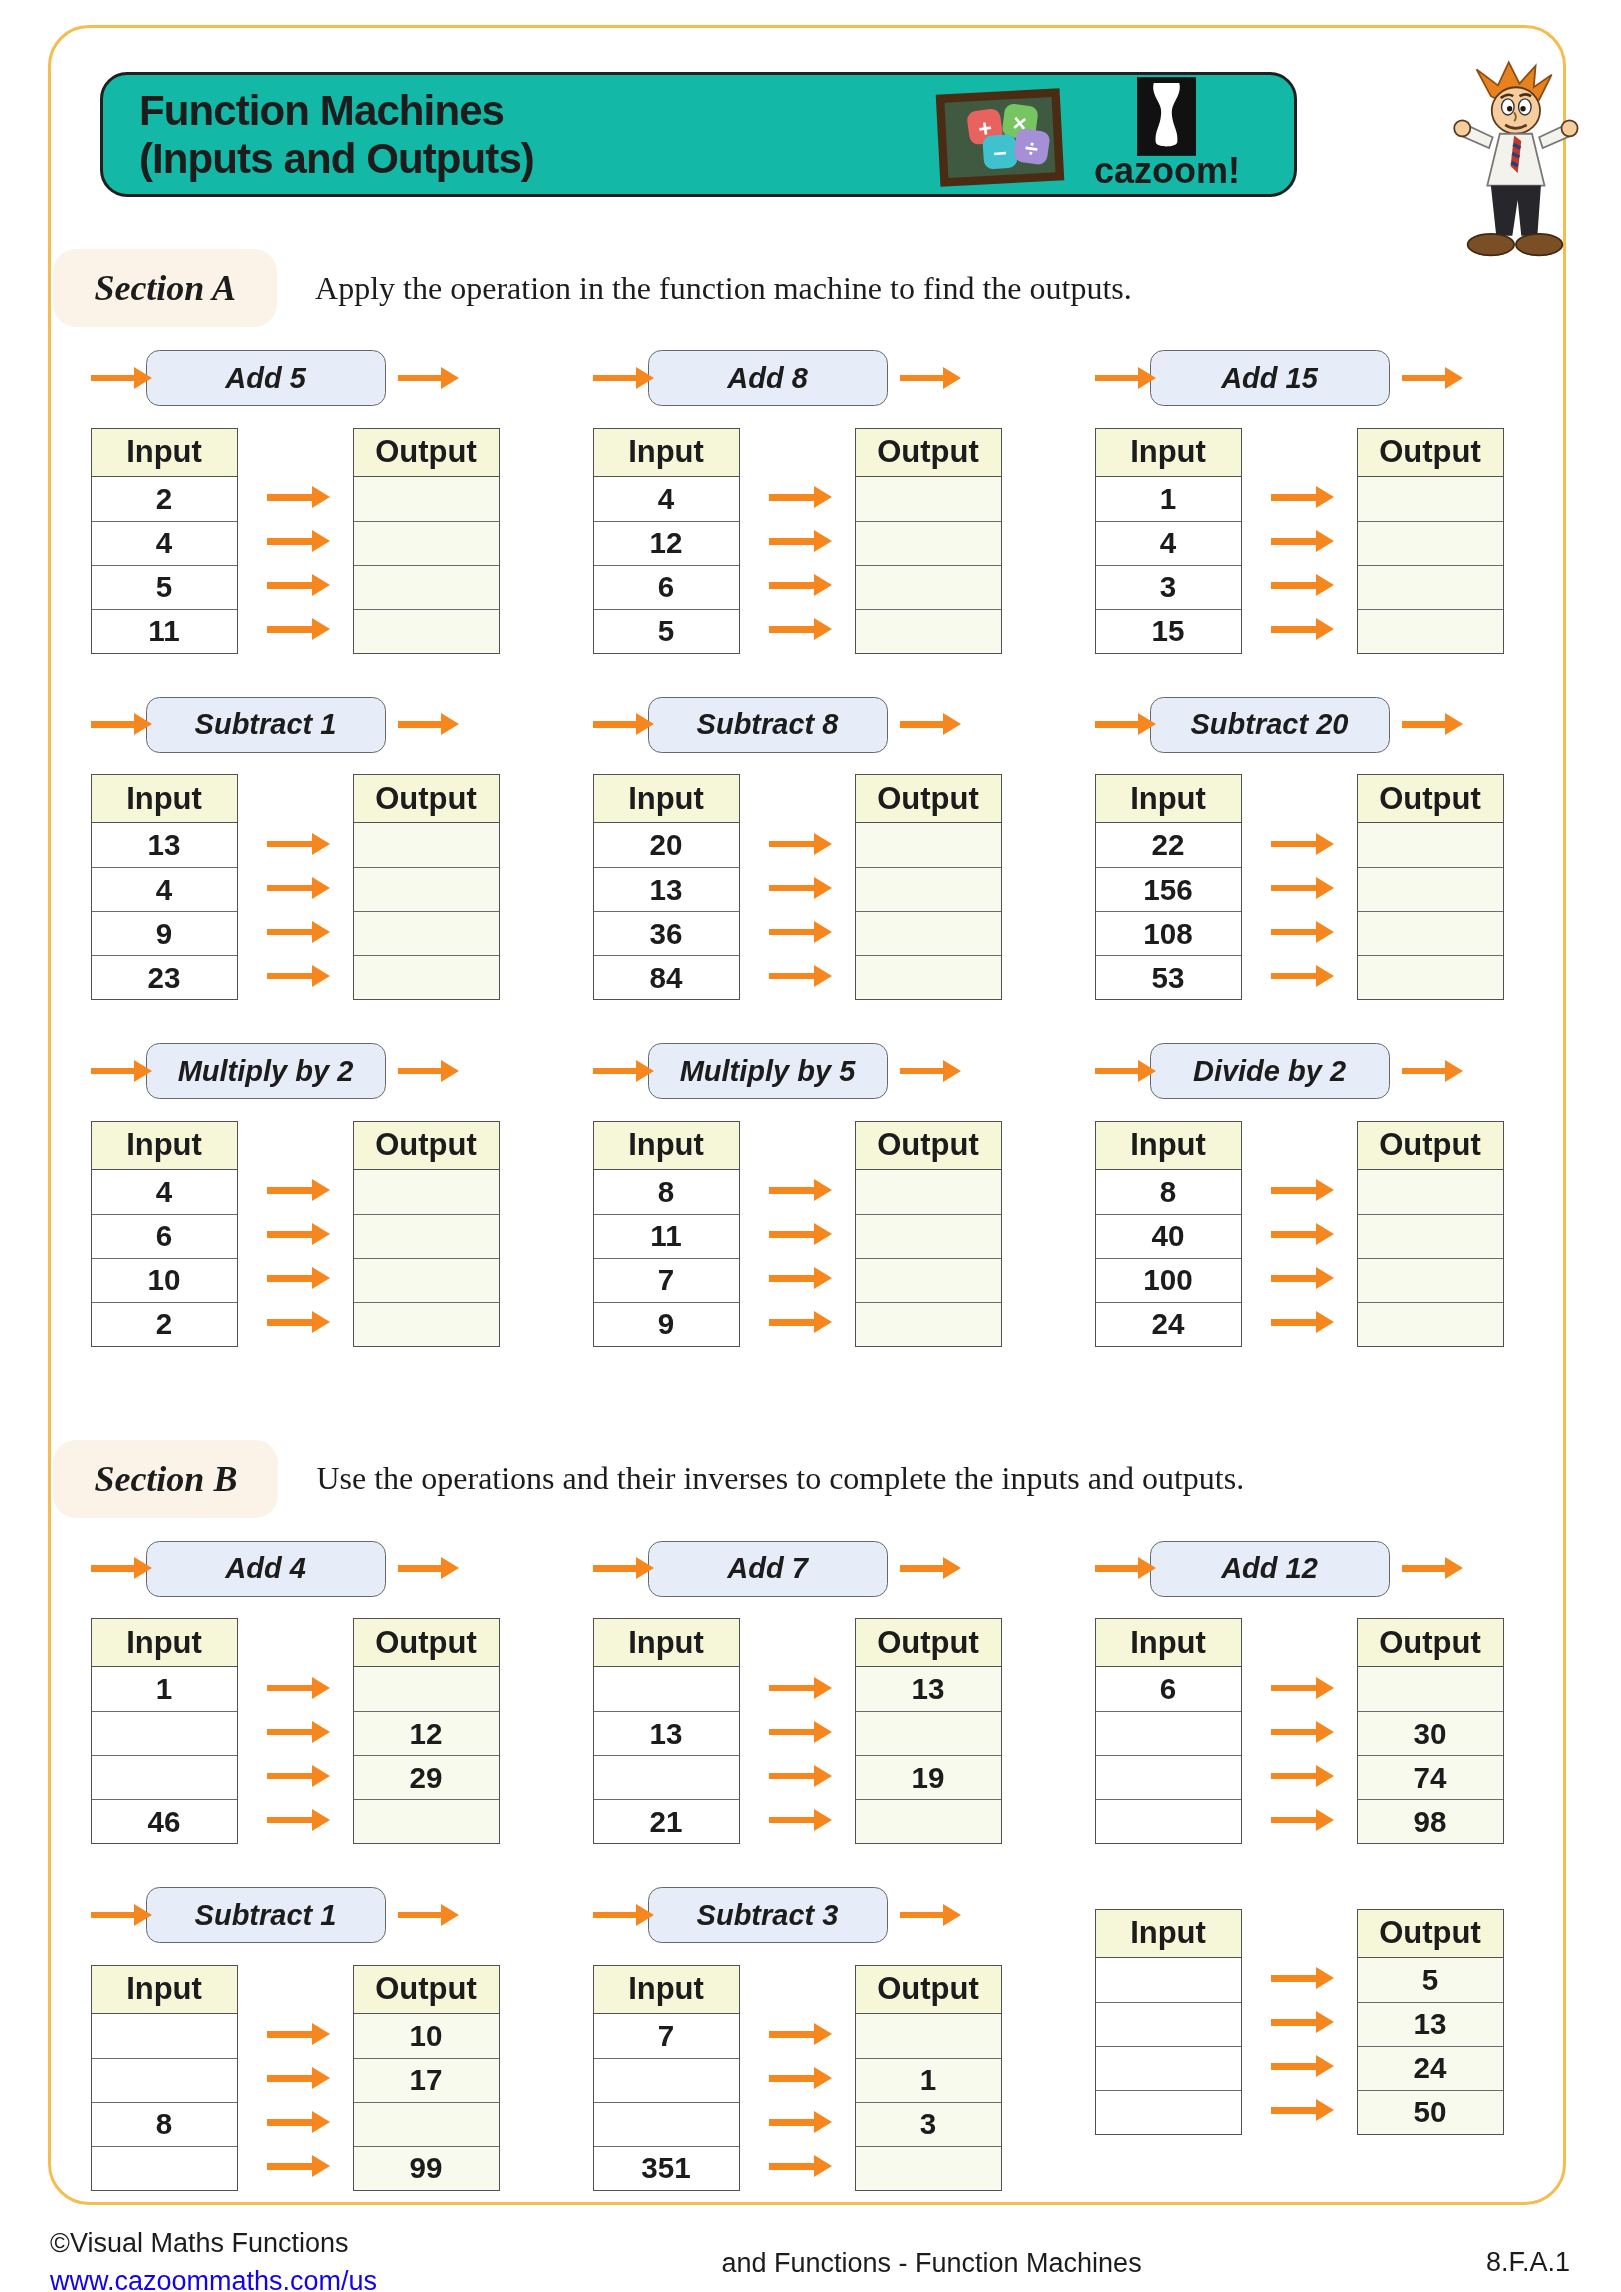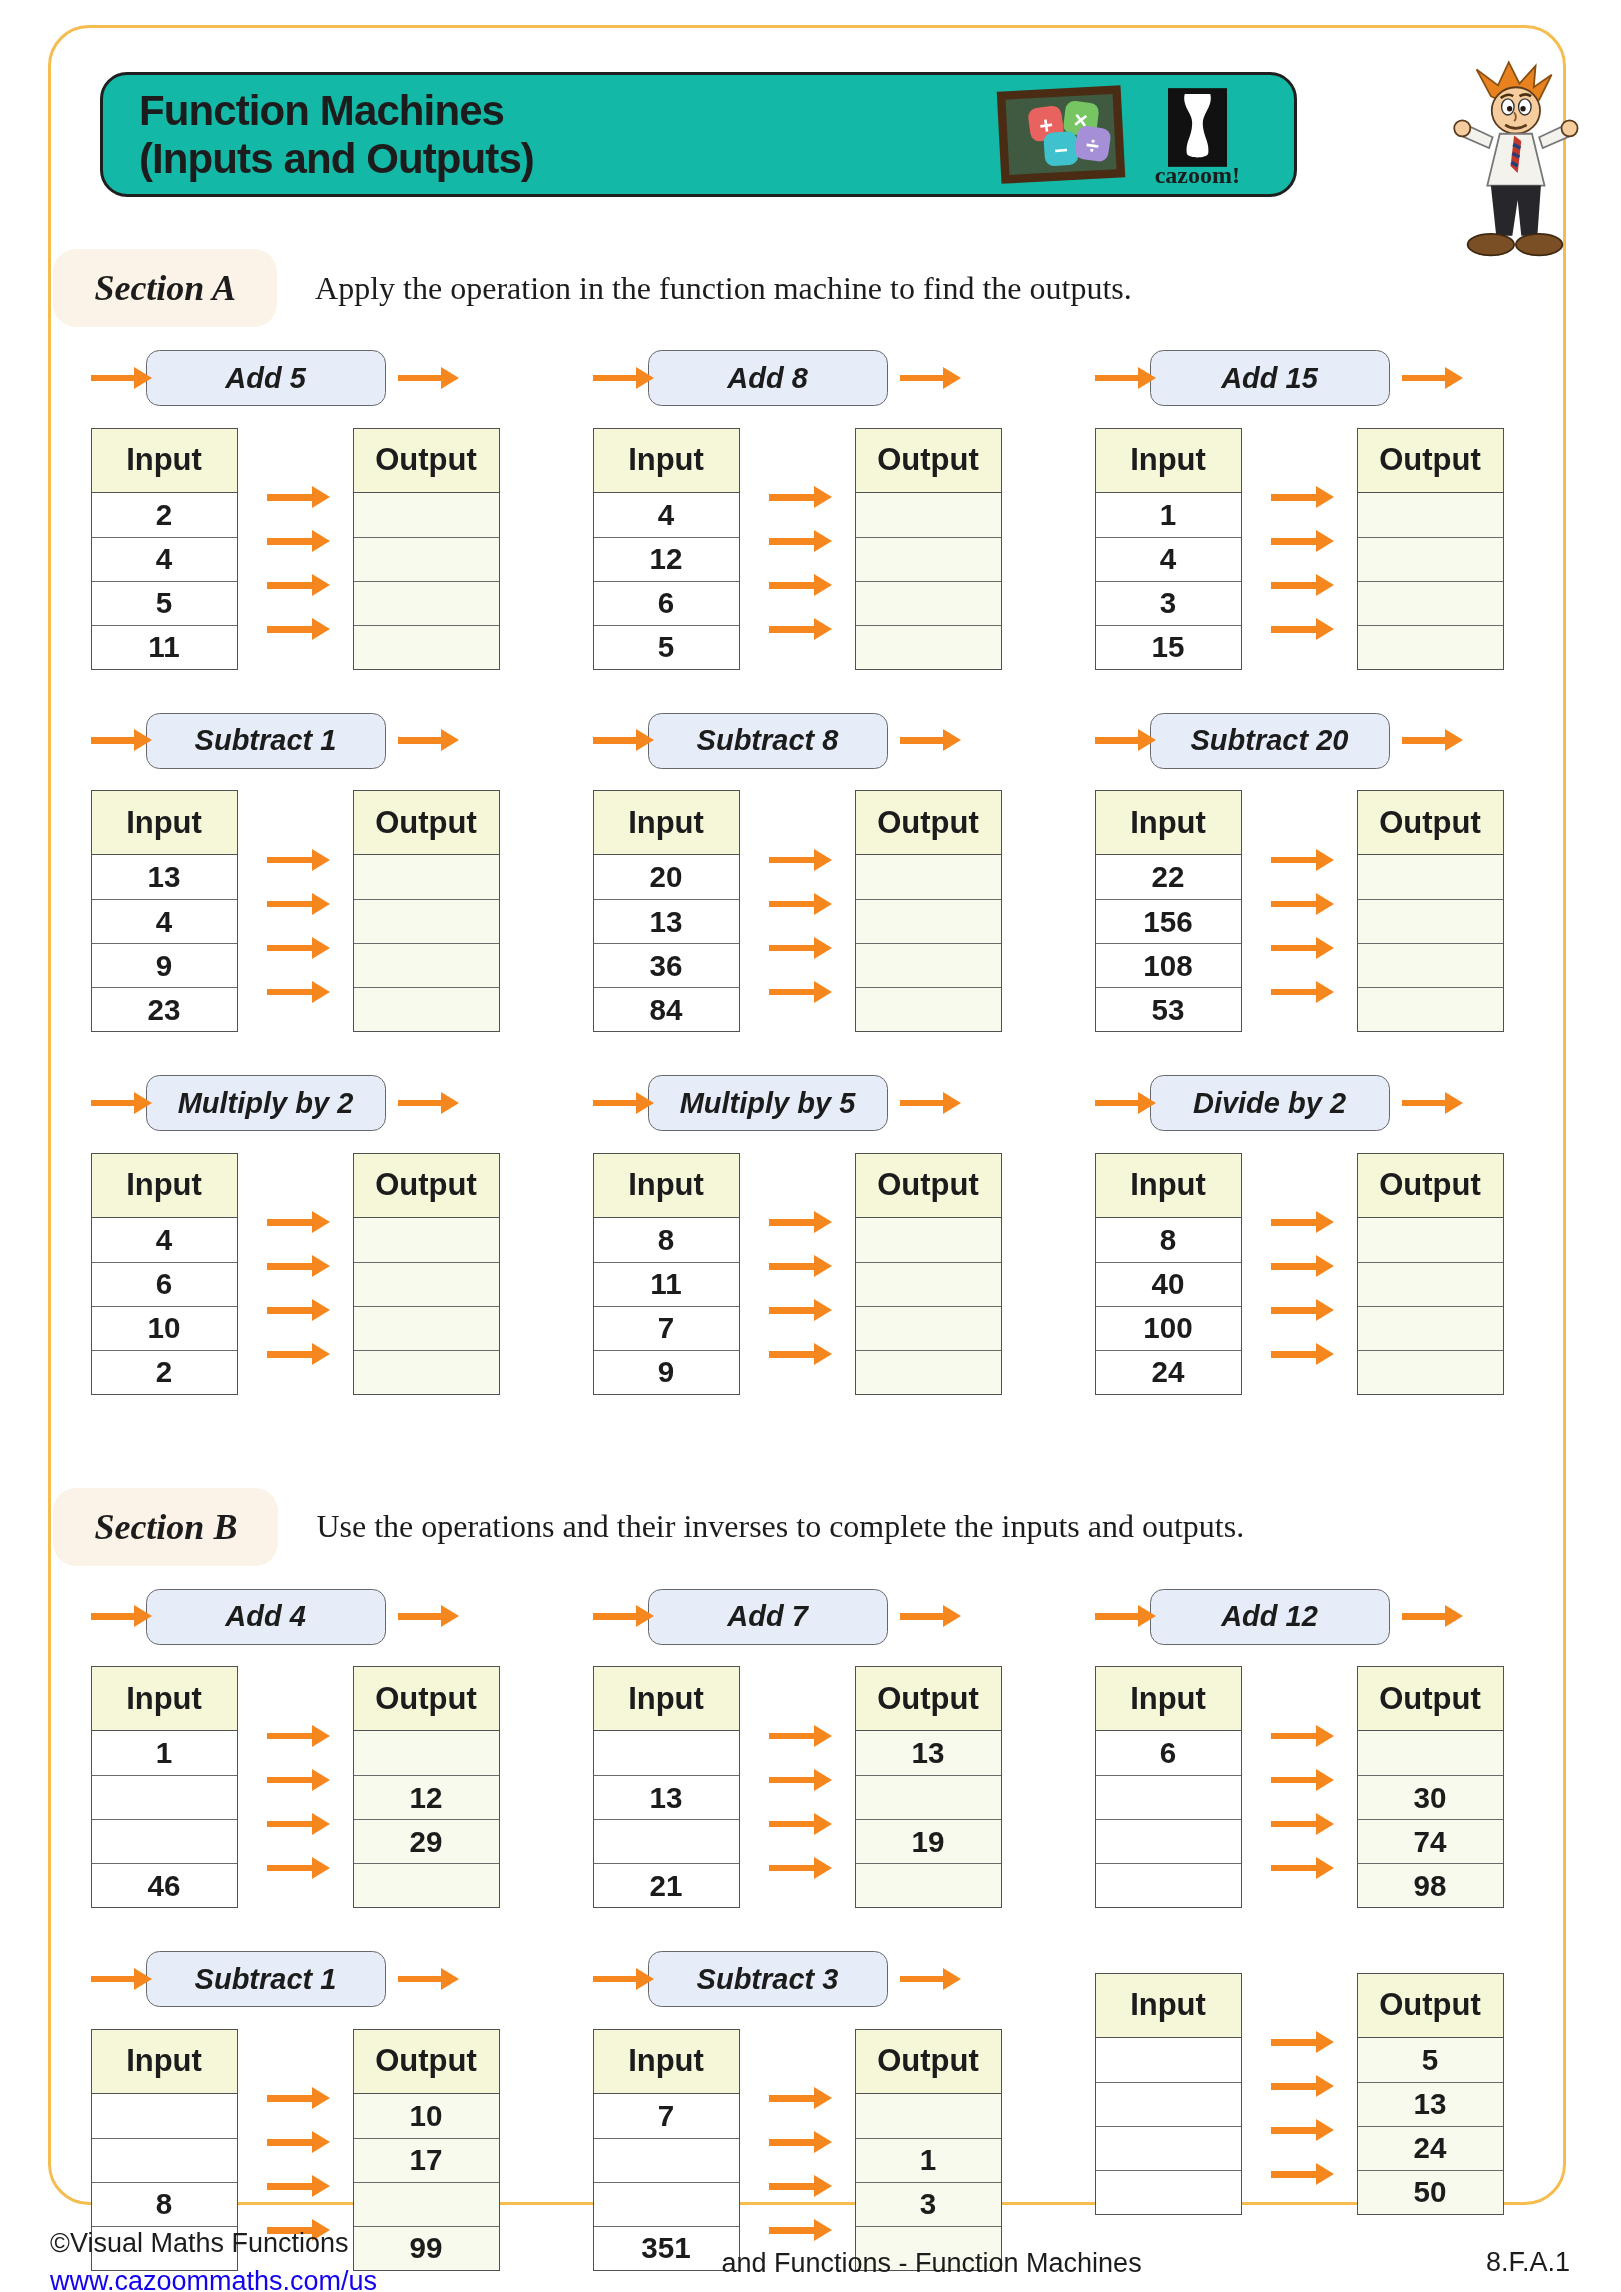--- a/index.html
+++ b/index.html
@@ -14,21 +14,21 @@
   .content{position:absolute;left:48px;top:25px;width:1525px;}
   
   .title-row{margin:47px 0 0 52px;position:relative;}
   .title-box{
     width:1197px;height:125px;background:#14b8a6;border:3.6px solid #1f1f1f;border-radius:27px;
     display:flex;align-items:center;justify-content:space-between;box-sizing:border-box;padding:0 54px 0 36px;
   }
   .title-text{font-size:42px;font-weight:bold;line-height:1.12;letter-spacing:-0.9px;margin:0;}
   .header-icons{display:flex;align-items:flex-end;gap:27px;}
   .cazoom-logo{display:flex;flex-direction:column;align-items:center;}
-  .cazoom-logo-text{font-family:Liberation Serif, serif;font-weight:bold;font-size:24px;margin-top:-5.4px;}
+  .cazoom-logo-text{font-family:Liberation Sans, sans-serif;font-weight:bold;font-size:36px;margin-top:-5.4px;}
   .mascot{position:absolute;left:1339px;top:-12.5px;}
   
   .section-head{display:flex;align-items:center;margin:52px 0 23px 5.4px;}
   .section-b .section-head{margin-top:50px;}
   .section-label{
     background:#FBF3E7;border-radius:23px;padding:18px 41px;
     font-family:"Liberation Serif",serif;font-style:italic;font-weight:bold;font-size:36px;
   }
   .section-instruction{
     font-family:"Liberation Serif",serif;font-size:32px;margin-left:38px;
@@ -44,21 +44,21 @@
   .machine-head{display:flex;align-items:center;margin-left:30px;gap:12px;}
   .machine-head .arrow{width:43px;flex:none;}
   .machine-label{
     width:240px;height:56px;background:#E7EDF8;border:1.8px solid #66676B;border-radius:13.4px;
     display:flex;align-items:center;justify-content:center;box-sizing:border-box;flex:none;
   }
   .machine-label-text{font-style:italic;font-weight:bold;font-size:29px;}
   .machine-body{display:flex;margin:21.5px 0 0 30px;}
   .io-table{width:145px;border:1.8px solid #515151;background:#ffffff;flex:none;}
   .io-header{
-    height:64px;background:#F6F6D9;border-bottom:1.8px solid #515151;box-sizing:border-box;
+    height:48px;background:#F6F6D9;border-bottom:1.8px solid #515151;box-sizing:border-box;
     display:flex;align-items:center;justify-content:center;font-weight:bold;font-size:31px;
   }
   .io-cell{
     height:44px;display:flex;align-items:center;justify-content:center;
     font-weight:bold;font-size:29.6px;box-sizing:border-box;
   }
   .io-cell + .io-cell{border-top:0.9px solid #6b6b6b;}
   .output-table .io-cell{background:#F8FAED;}
   .mid-arrows{width:115px;padding-top:48px;box-sizing:border-box;flex:none;}
   .slot{height:44px;display:flex;align-items:center;justify-content:center;padding-right:10.7px;box-sizing:border-box;}

